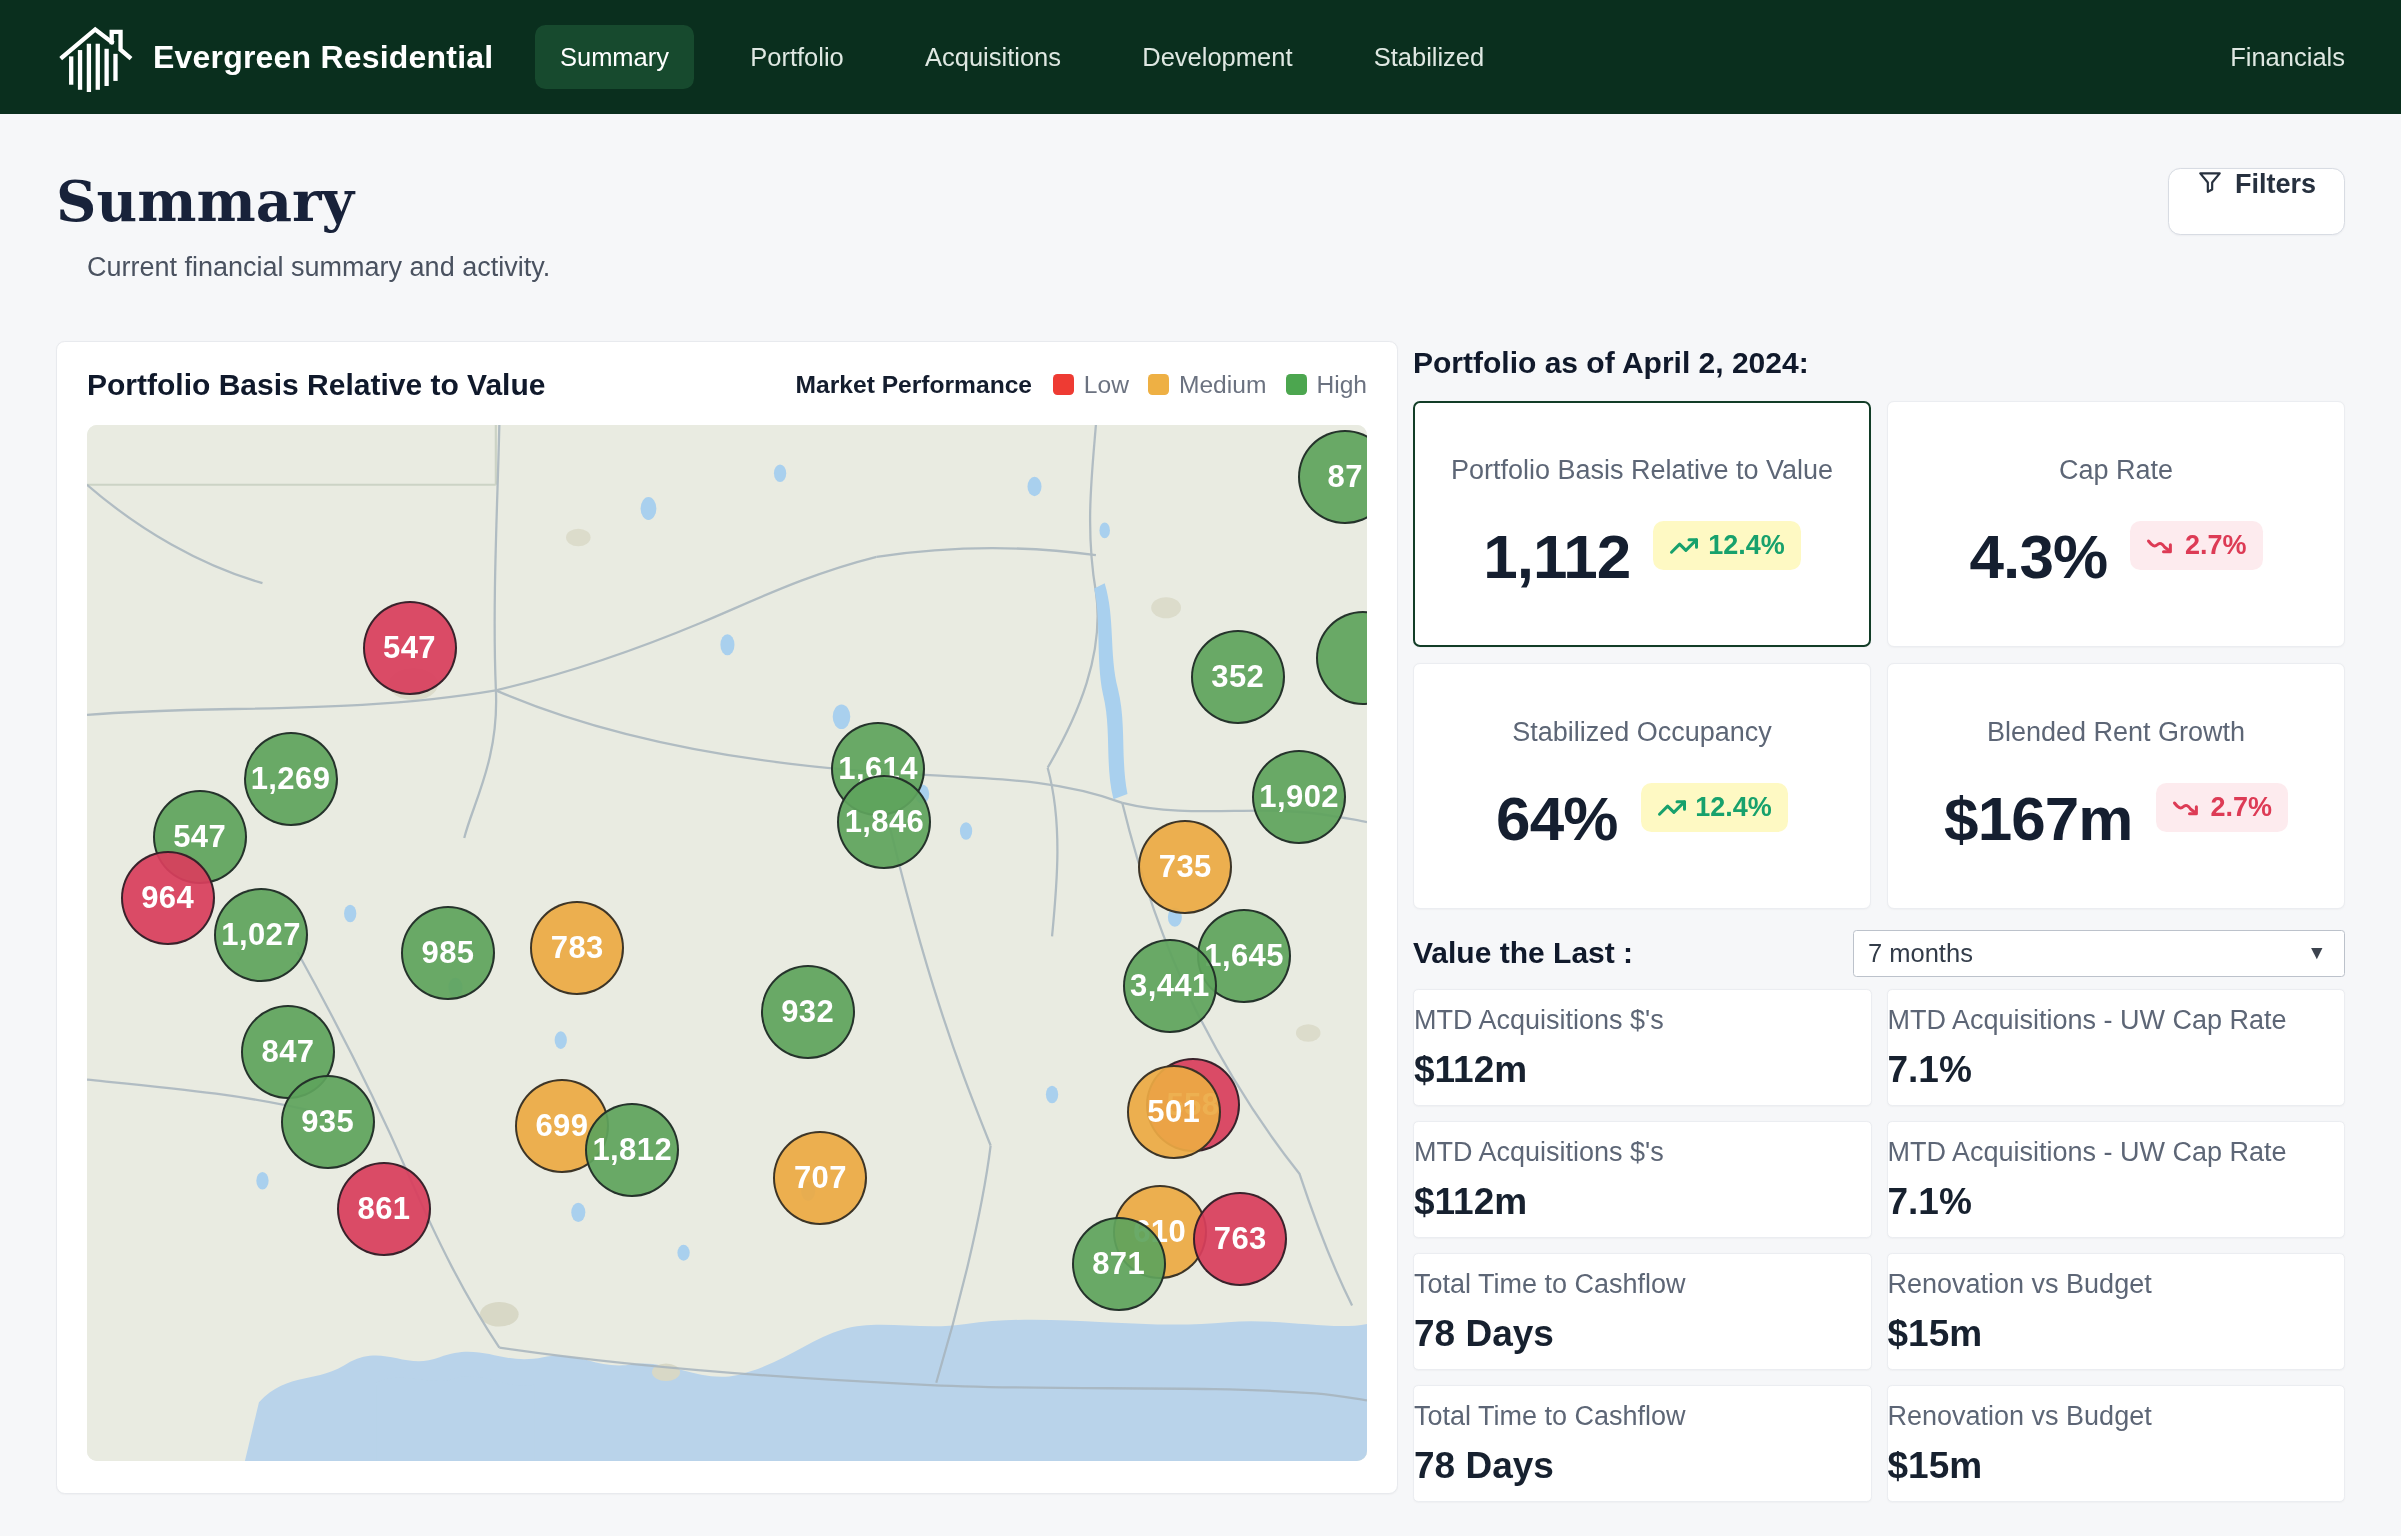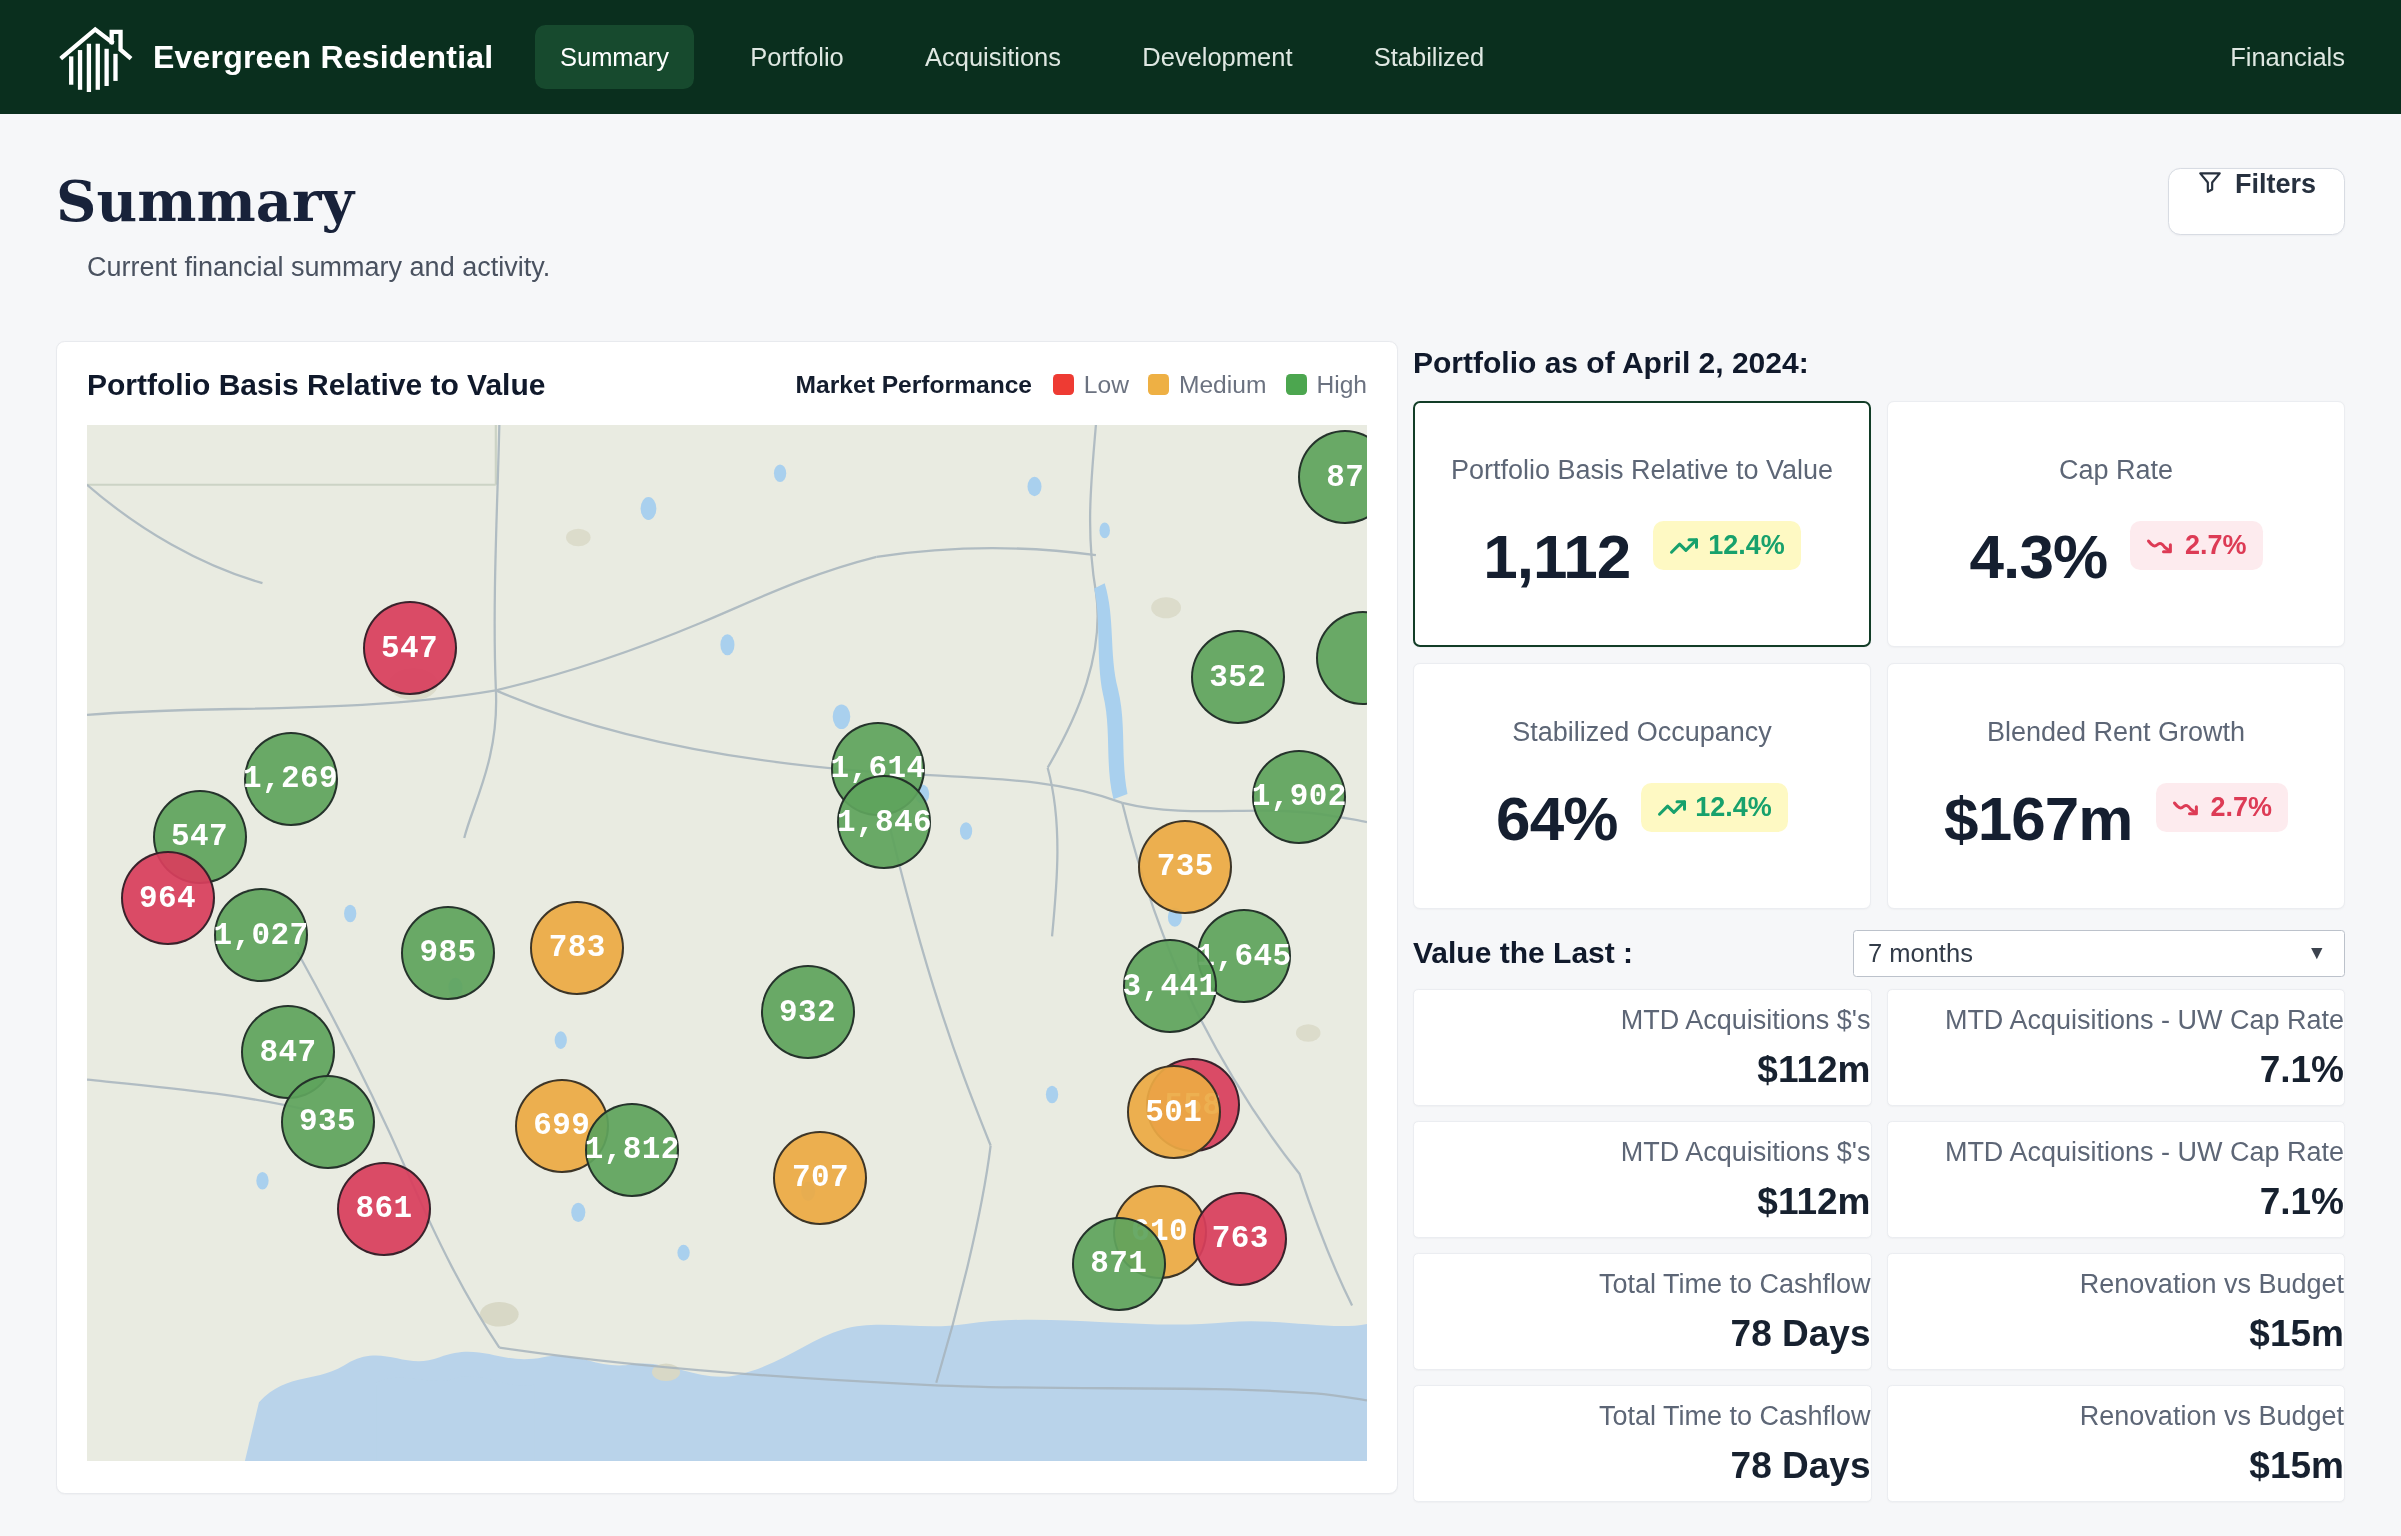--- a/index.html
+++ b/index.html
@@ -32,21 +32,21 @@
   .map-card { width:1342px; background:#ffffff; border:0.9px solid #e8eaee; border-radius:8.8px;
     padding:26px 30px 32px; box-shadow:0 0.9px 1.8px rgba(16,24,40,.03); }
   .map-card-head { display:flex; justify-content:space-between; align-items:center; }
   .map-card-title { font-size:30px; font-weight:700; color:#10192b; }
   .legend { display:flex; align-items:center; gap:19.3px; }
   .legend-title { font-size:24.6px; font-weight:700; color:#141d2e; margin-right:1.8px; }
   .legend-item { display:flex; align-items:center; gap:9.7px; }
   .legend-swatch { width:21px; height:21px; border-radius:4.4px; }
   .legend-label { font-size:24.6px; color:#6b7280; }
 
-  .map { position:relative; margin-top:23px; height:1036px; border-radius:0; overflow:hidden; background:#e9ebe1;font-family:Liberation Mono, monospace; }
+  .map { position:relative; margin-top:23px; height:1036px; border-radius:10px; overflow:hidden; background:#e9ebe1; }
   .map svg.base { position:absolute; inset:0; width:100%; height:100%; }
   .bubble { position:absolute; width:94px; height:94px; border-radius:50%;
     border:2.6px solid rgba(22,26,30,.82); display:flex; align-items:center; justify-content:center;
     transform:translate(-50%,-50%); cursor:pointer; }
   .bubble span { color:#ffffff; font-size:31px; font-weight:600; letter-spacing:0.4px; white-space:nowrap; }
   .b-low    { background:rgba(216,62,92,.93); }
   .b-medium { background:rgba(236,170,68,.93); }
   .b-high   { background:rgba(95,164,92,.93); }
 
   
@@ -68,21 +68,21 @@
 
   .over-row { display:flex; justify-content:space-between; align-items:center; margin:21px 0 0; }
   .over-label { font-size:30px; font-weight:700; color:#10192b; }
   .select-box { width:492px; height:47px; background:#ffffff; border:1.8px solid #bcc2cb; border-radius:3.5px;
     display:flex; align-items:center; justify-content:space-between; padding:0 17.6px 0 14px; cursor:pointer; }
   .select-value { font-size:25.5px; color:#333c49; }
   .select-caret { font-size:19.3px; color:#3c434e; }
 
   .stats-grid { display:grid; grid-template-columns:1fr 1fr; gap:15px; margin-top:12.3px; }
   .stat-card { height:117px; background:#ffffff; border:0.9px solid #ebedf1; border-radius:5.3px;
-    display:flex; flex-direction:column; align-items:flex-end; justify-content:center; gap:13px;
+    display:flex; flex-direction:column; align-items:flex-start; justify-content:center; gap:13px;
     box-shadow:0 0.9px 1.8px rgba(16,24,40,.03); }
   .stat-label { font-size:27px; color:#5d6676; }
   .stat-value { font-size:37px; font-weight:700; color:#17212f; }
 </style>
 </head>
 <body>
 
 <div class="nav">
   <div class="brand">
     <span>

